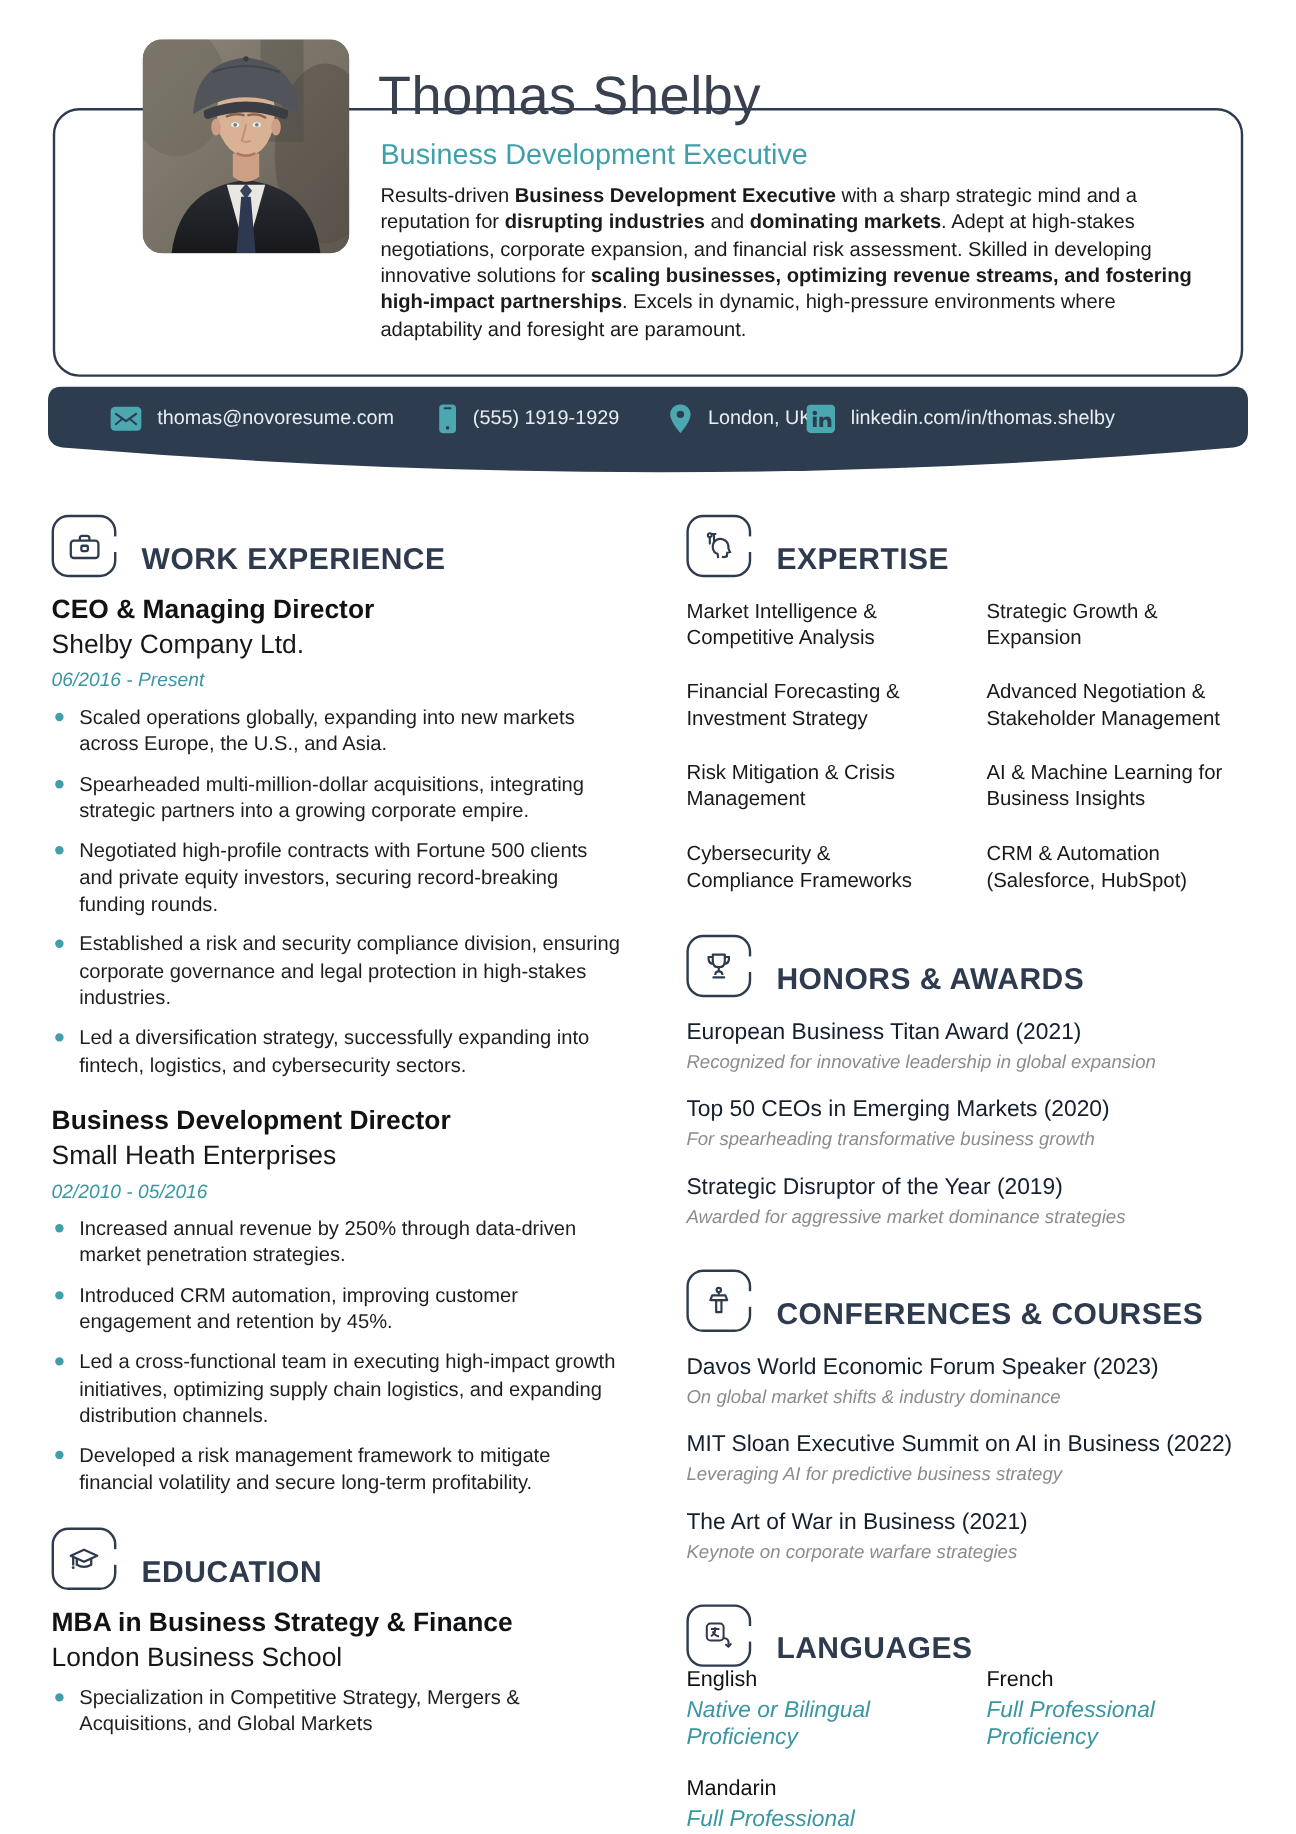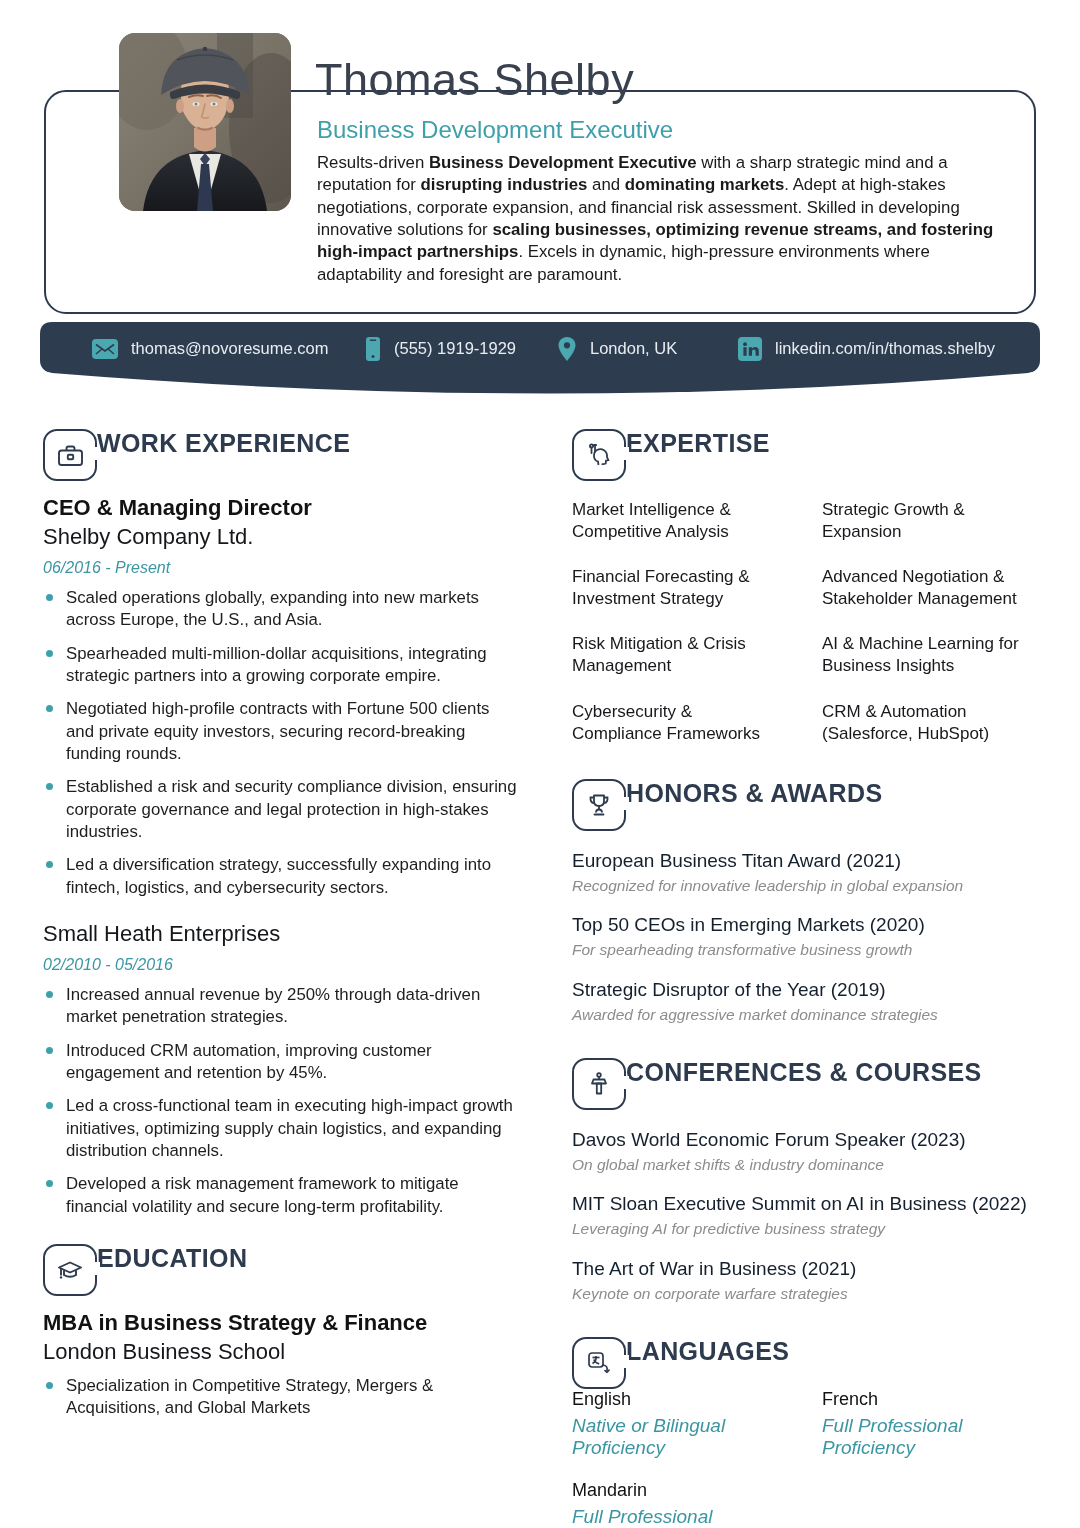--- a/index.html
+++ b/index.html
@@ -14,25 +14,25 @@
     overflow:hidden;z-index:3;background:#7a7468;}
   .name{position:absolute;left:315px;top:54px;z-index:4;font-size:45px;color:#39414f;font-weight:400;letter-spacing:.5px;}
   .sub-title{position:absolute;left:317px;top:116px;z-index:4;font-size:24px;color:#3f9faa;}
   .summary{position:absolute;left:317px;top:152px;width:696px;z-index:4;font-size:16.8px;line-height:1.33;color:#191a1c;}
   .summary span{white-space:pre-wrap;}
   
   .contact-bar{position:absolute;left:40px;top:322px;width:1000px;height:80px;z-index:2;}
   .contact-bar svg.shape{position:absolute;left:0;top:0;}
   .cg{position:absolute;top:13px;height:27px;display:flex;align-items:center;gap:13px;
       color:#e9edf2;font-size:16.5px;z-index:3;}
-  #cg-email{left:52px}#cg-phone{left:325px}#cg-loc{left:517px}#cg-li{left:698px}
+  #cg-email{left:52px}#cg-phone{left:325px}#cg-loc{left:517px}#cg-li{left:632px}
   
   .col-left{position:absolute;left:43px;top:429px;width:478px;}
   .col-right{position:absolute;left:572px;top:429px;width:464px;}
-  .section-head{display:flex;align-items:flex-start;}
+  .section-head{display:flex;align-items:flex-end;gap:21px;}
   .sec-icon{position:relative;flex:0 0 auto;width:50px;height:48px;border:2.5px solid #2e3b4e;
     border-radius:14px;display:flex;align-items:center;justify-content:center;background:#fff;}
   .sec-icon::after{content:"";position:absolute;right:-4.5px;top:16px;width:8px;height:13px;background:#fff;}
   .sec-title{font-size:25px;font-weight:700;color:#2e3b4e;letter-spacing:.4px;}
   
   .job{margin-top:14px;}
   .job + .job{margin-top:22px;}
   .job-title{font-size:22px;font-weight:700;color:#101214;}
   .job-company{font-size:22px;color:#15171a;margin-top:3px;}
   .job-dates{font-size:16px;font-style:italic;color:#3a96a2;margin-top:9px;}
@@ -166,20 +166,21 @@
           <div class="job-dates">06/2016 - Present</div>
           <ul class="bullets">
             <li>Scaled operations globally, expanding into new markets across Europe, the U.S., and Asia.</li>
             <li>Spearheaded multi-million-dollar acquisitions, integrating strategic partners into a growing corporate empire.</li>
             <li>Negotiated high-profile contracts with Fortune 500 clients and private equity investors, securing record-breaking funding rounds.</li>
             <li>Established a risk and security compliance division, ensuring corporate governance and legal protection in high-stakes industries.</li>
             <li>Led a diversification strategy, successfully expanding into fintech, logistics, and cybersecurity sectors.</li>
           </ul>
         </div>
         <div class="job">
+          <div class="job-title">Business Development Director</div>
           <div class="job-company">Small Heath Enterprises</div>
           <div class="job-dates">02/2010 - 05/2016</div>
           <ul class="bullets">
             <li>Increased annual revenue by 250% through data-driven market penetration strategies.</li>
             <li>Introduced CRM automation, improving customer engagement and retention by 45%.</li>
             <li>Led a cross-functional team in executing high-impact growth initiatives, optimizing supply chain logistics, and expanding distribution channels.</li>
             <li>Developed a risk management framework to mitigate financial volatility and secure long-term profitability.</li>
           </ul>
         </div>
       </div>

